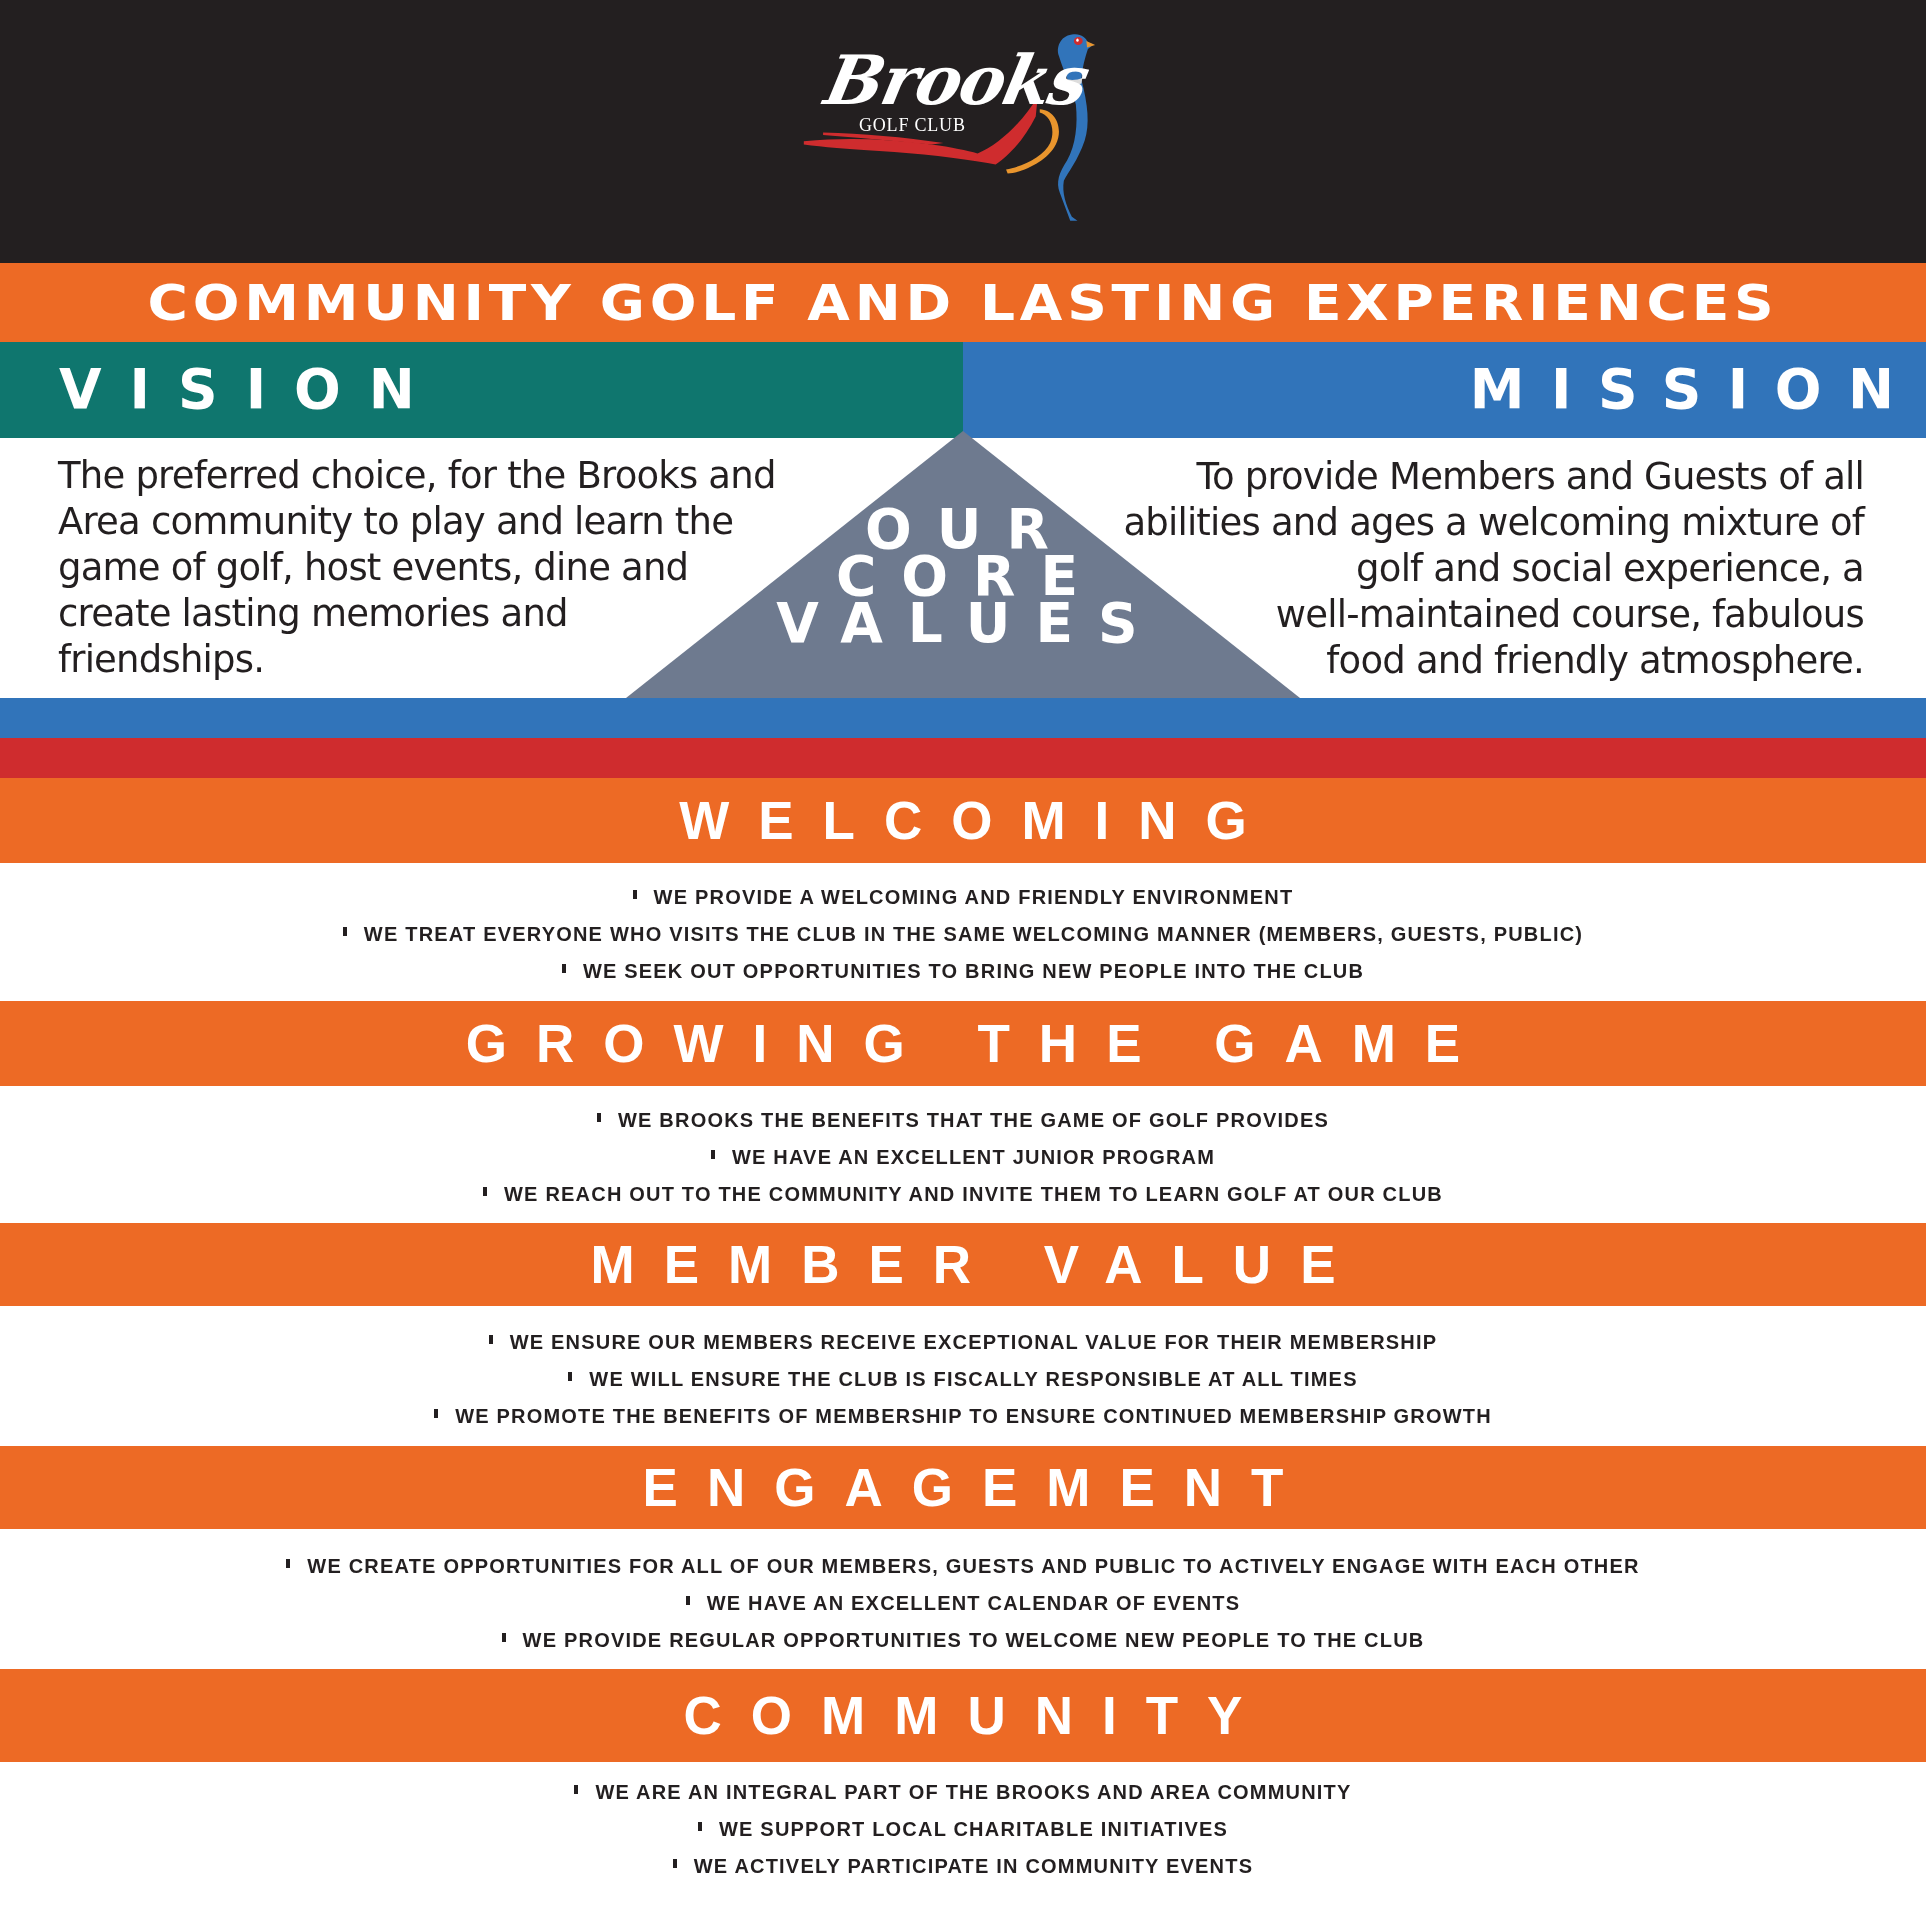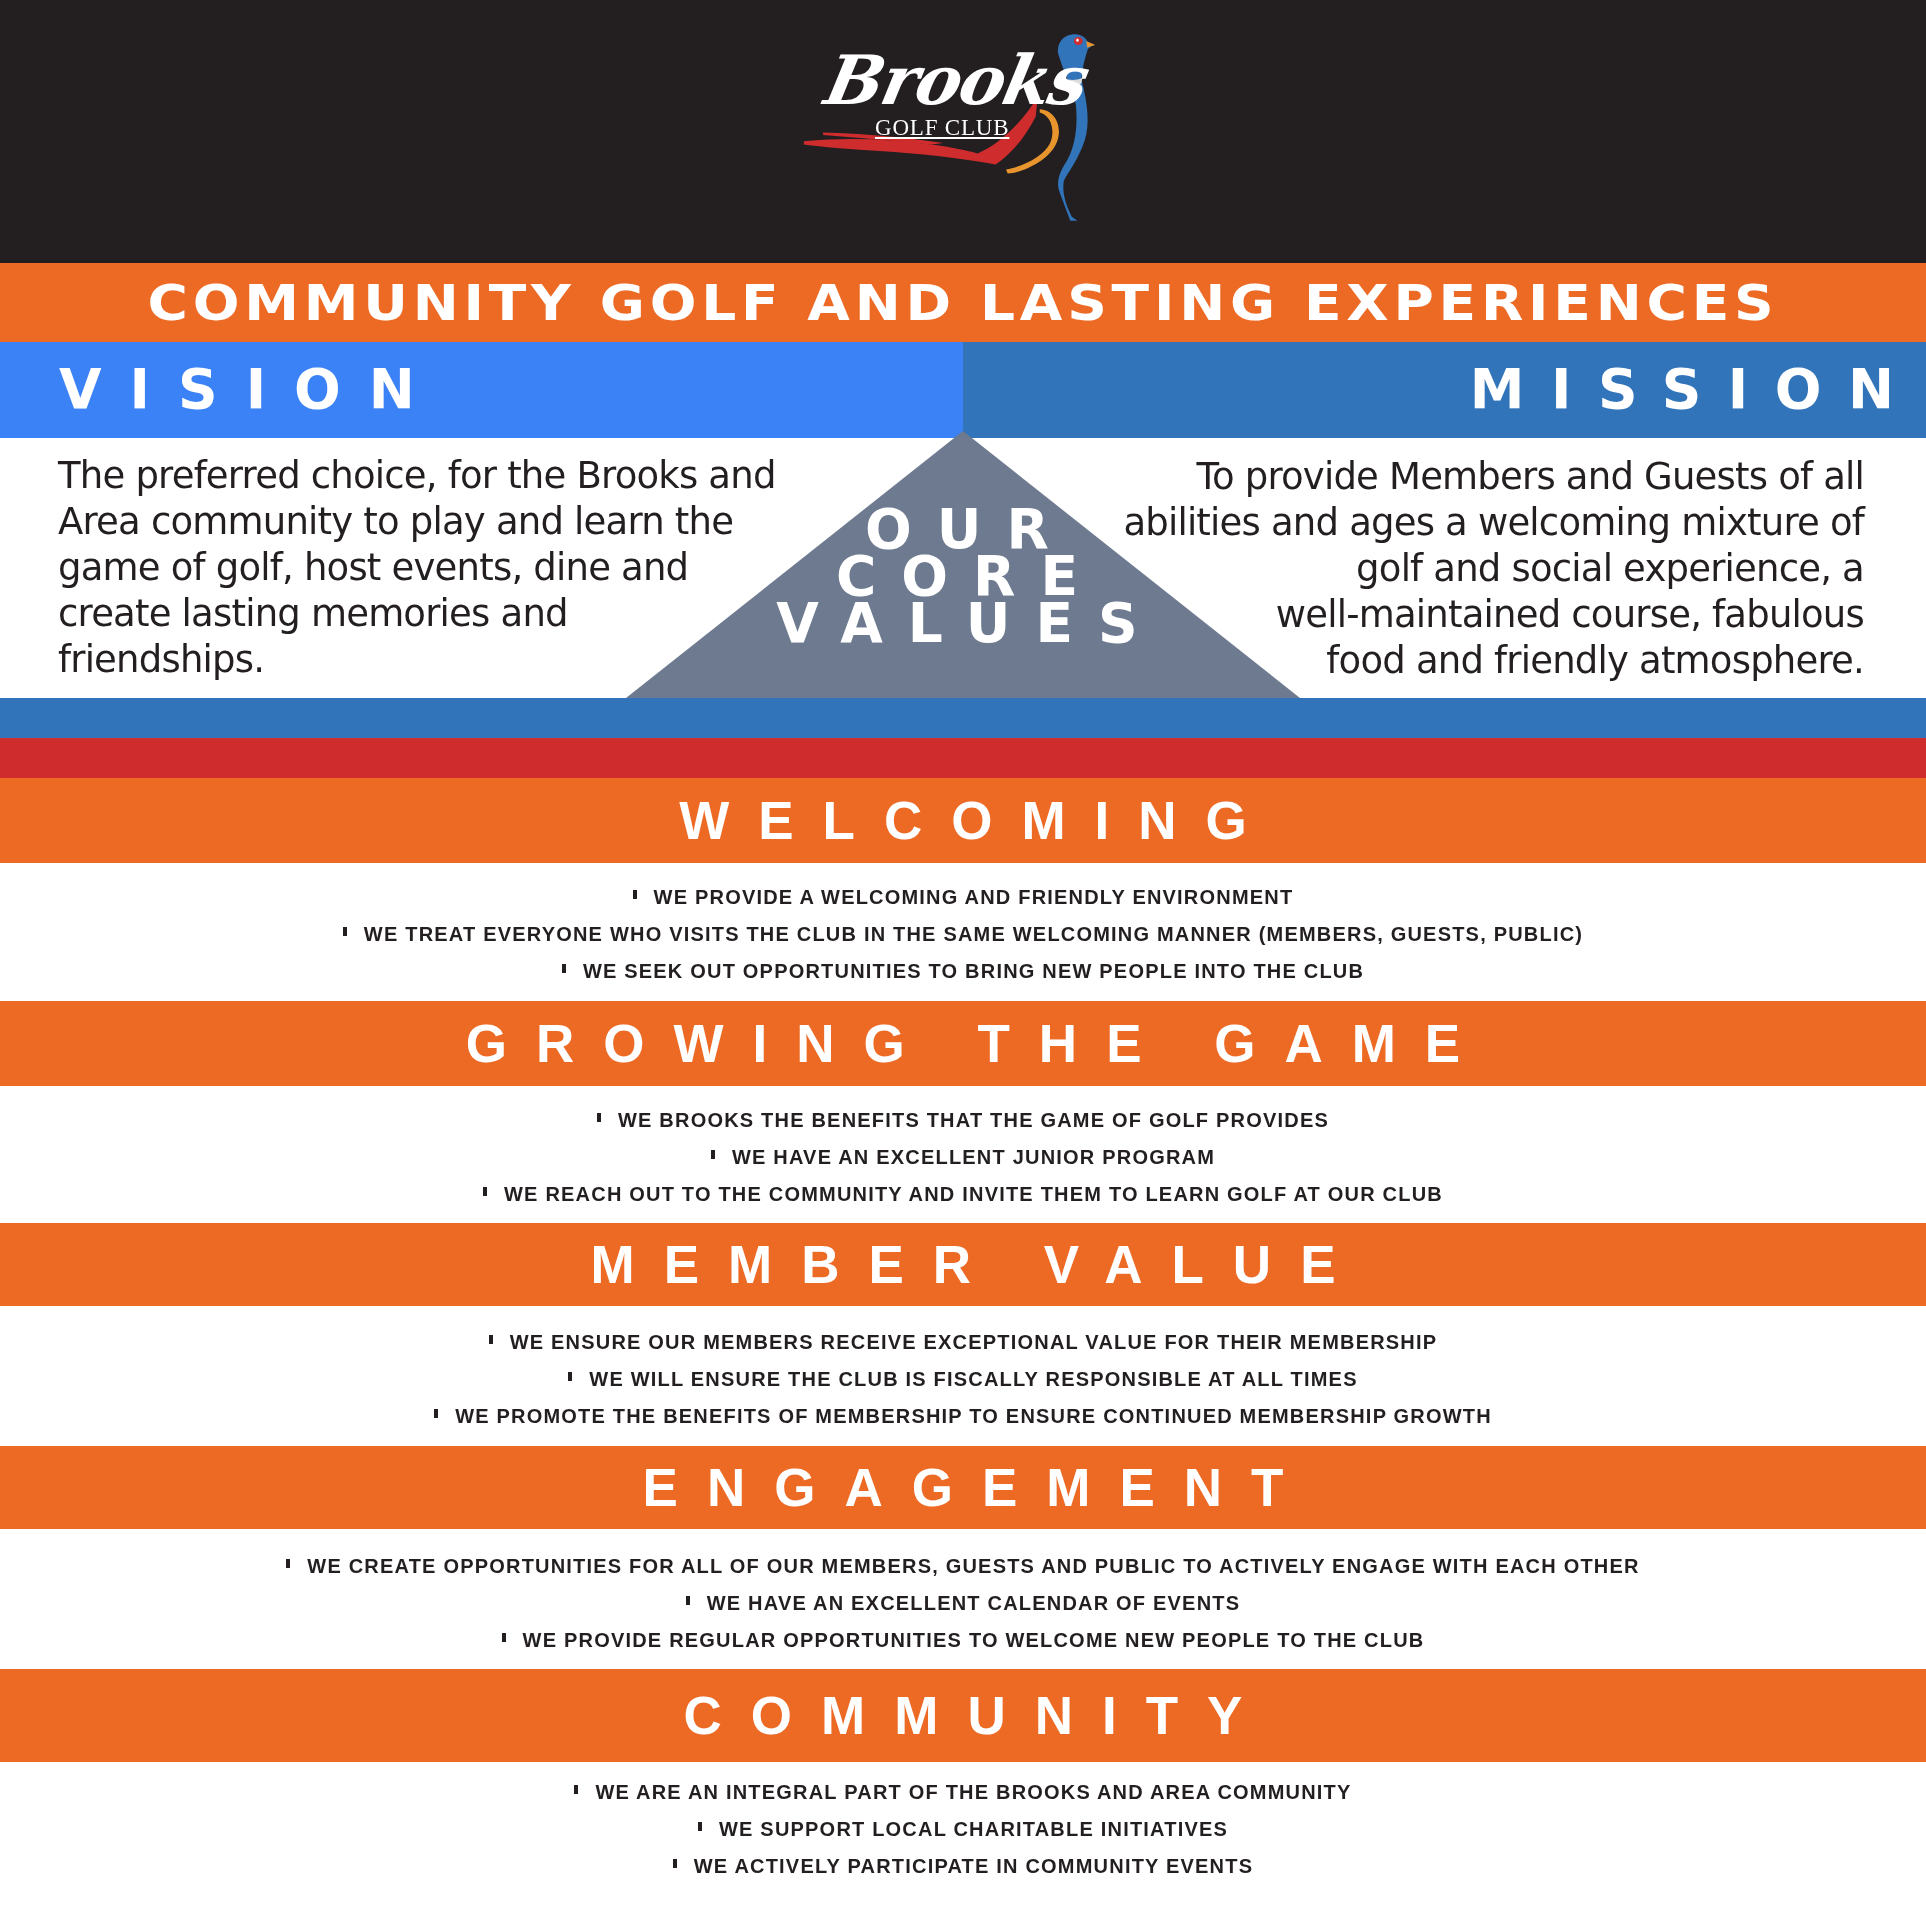--- a/index.html
+++ b/index.html
@@ -5,29 +5,29 @@
   * { box-sizing: border-box; margin: 0; padding: 0; }
   html, body { width: 1926px; height: 1926px; background: #ffffff; overflow: hidden; }
   body { position: relative; font-family: "DejaVu Sans", sans-serif; }
 
   .abs { position: absolute; }
 
   
   #header { left: 0; top: 0; width: 1926px; height: 263px; background: #231f20; }
   #logo { left: 799px; top: 24px; width: 321px; height: 209px; }
   #logo-script { position: absolute; left: 28px; top: 16px; font-family: "DejaVu Serif", serif; font-style: italic; font-weight: bold; font-size: 68px; color: #ffffff; letter-spacing: -1.6px; transform: skewX(-12deg); }
-  #logo-sub { position: absolute; left: 76px; top: 91px; font-family: "Liberation Serif", serif; font-size: 23px; color: #ffffff; letter-spacing: 0.8px; text-decoration: underline; }
+  #logo-sub { position: absolute; left: 60px; top: 91px; font-family: "Liberation Serif", serif; font-size: 18px; color: #ffffff; letter-spacing: 0.8px; }
   #logo-bird { position: absolute; left: 0; top: 0; width: 321px; height: 209px; }
 
   
   #title-band { left: 0; top: 263px; width: 1926px; height: 79px; background: #ed6a25; display: flex; align-items: center; justify-content: center; }
   #title-text { font-family: "DejaVu Sans", sans-serif; font-weight: bold; font-size: 55px; color: #ffffff; letter-spacing: 4.8px; transform: scaleY(0.9); white-space: nowrap; }
 
   
-  #vision-band { left: 0; top: 342px; width: 963px; height: 96px; background: #3b82f6; }
+  #vision-band { left: 0; top: 342px; width: 963px; height: 96px; background: #0f766e; }
   #mission-band { left: 963px; top: 342px; width: 963px; height: 96px; background: #3174ba; padding-left: 48px; }
   .vm-title { position: absolute; top: 20px; font-family: "DejaVu Sans", sans-serif; font-weight: bold; font-size: 55px; color: #ffffff; letter-spacing: 28px; line-height: 1; }
   #vision-title { left: 59px; }
   #mission-title { right: 32px; letter-spacing: 26.5px; margin-right: -26.5px; }
 
   
   #triangle { left: 626px; top: 431px; width: 674px; height: 267px; }
   #triangle svg { width: 100%; height: 100%; display: block; }
   #core-values { left: 620px; top: 506px; width: 674px; text-align: center; color: #ffffff; font-family: "DejaVu Sans", sans-serif; font-weight: bold; }
   #core-values div { font-size: 55px; line-height: 47px; letter-spacing: 25px; margin-right: -25px; }

